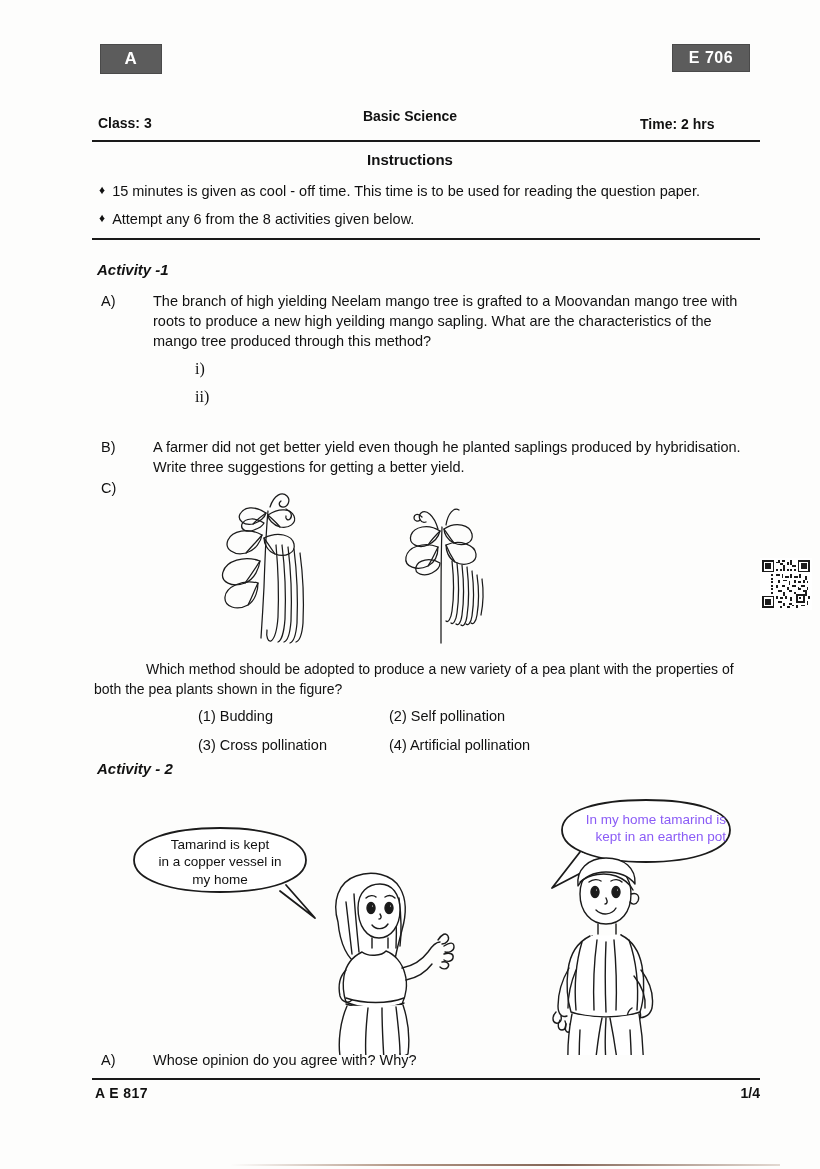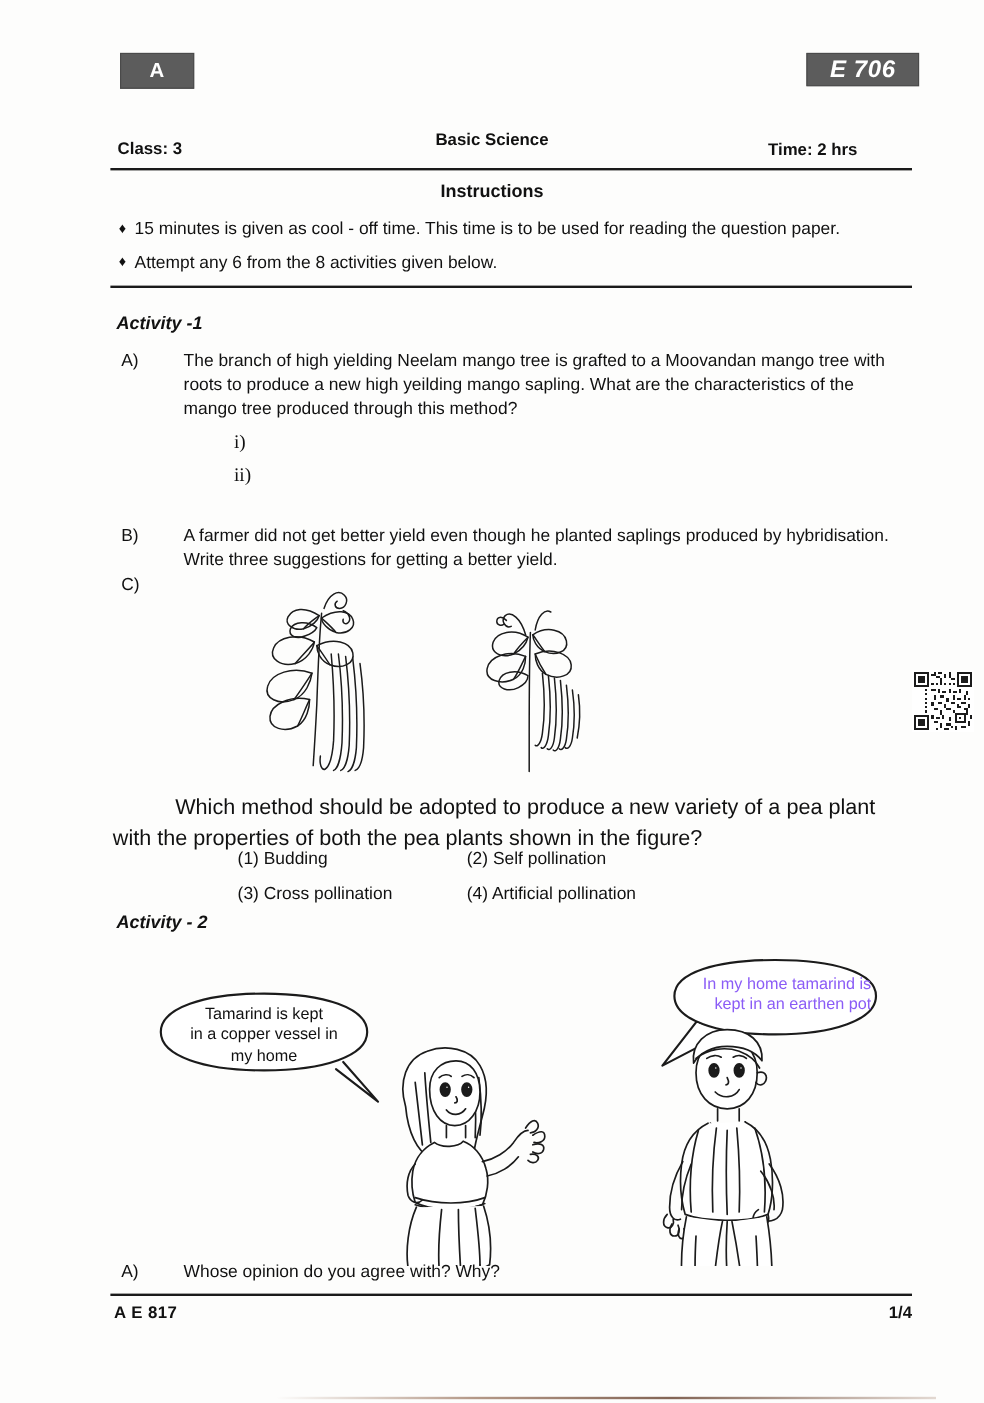--- a/index.html
+++ b/index.html
@@ -39,23 +39,22 @@
     letter-spacing: .5px;
     box-shadow: inset 0 0 0 1px #4a4a4a;
   }
   #badge-a {
     left: 100px; top: 44px;
     width: 62px; height: 30px;
     font-size: 17px;
   }
   #badge-code {
     left: 672px; top: 44px;
-    width: 94px; height: 28px;
-    font-size: 20px;
-    font-style: italic;
+    width: 78px; height: 28px;
+    font-size: 16px;
   }
 
   #org-title {
     left: 0; right: 0; top: 47px;
     text-align: center;
     font-size: 19px;
     font-weight: bold;
     letter-spacing: .3px;
   }
   #exam-title {
@@ -161,21 +160,21 @@
     left: 190px; top: 483px;
     width: 330px; height: 165px;
   }
 
   
   #mcq-prompt {
     position: absolute;
     left: 94px;
     width: 640px;
     top: 660px;
-    font-size: 18px;
+    font-size: 14px;
     line-height: 1.42;
     text-indent: 52px;
   }
   .mcq-option {
     position: absolute;
     font-size: 14.5px;
   }
   #opt-0 { left: 198px; top: 708px; }
   #opt-1 { left: 389px; top: 708px; }
   #opt-2 { left: 198px; top: 737px; }

